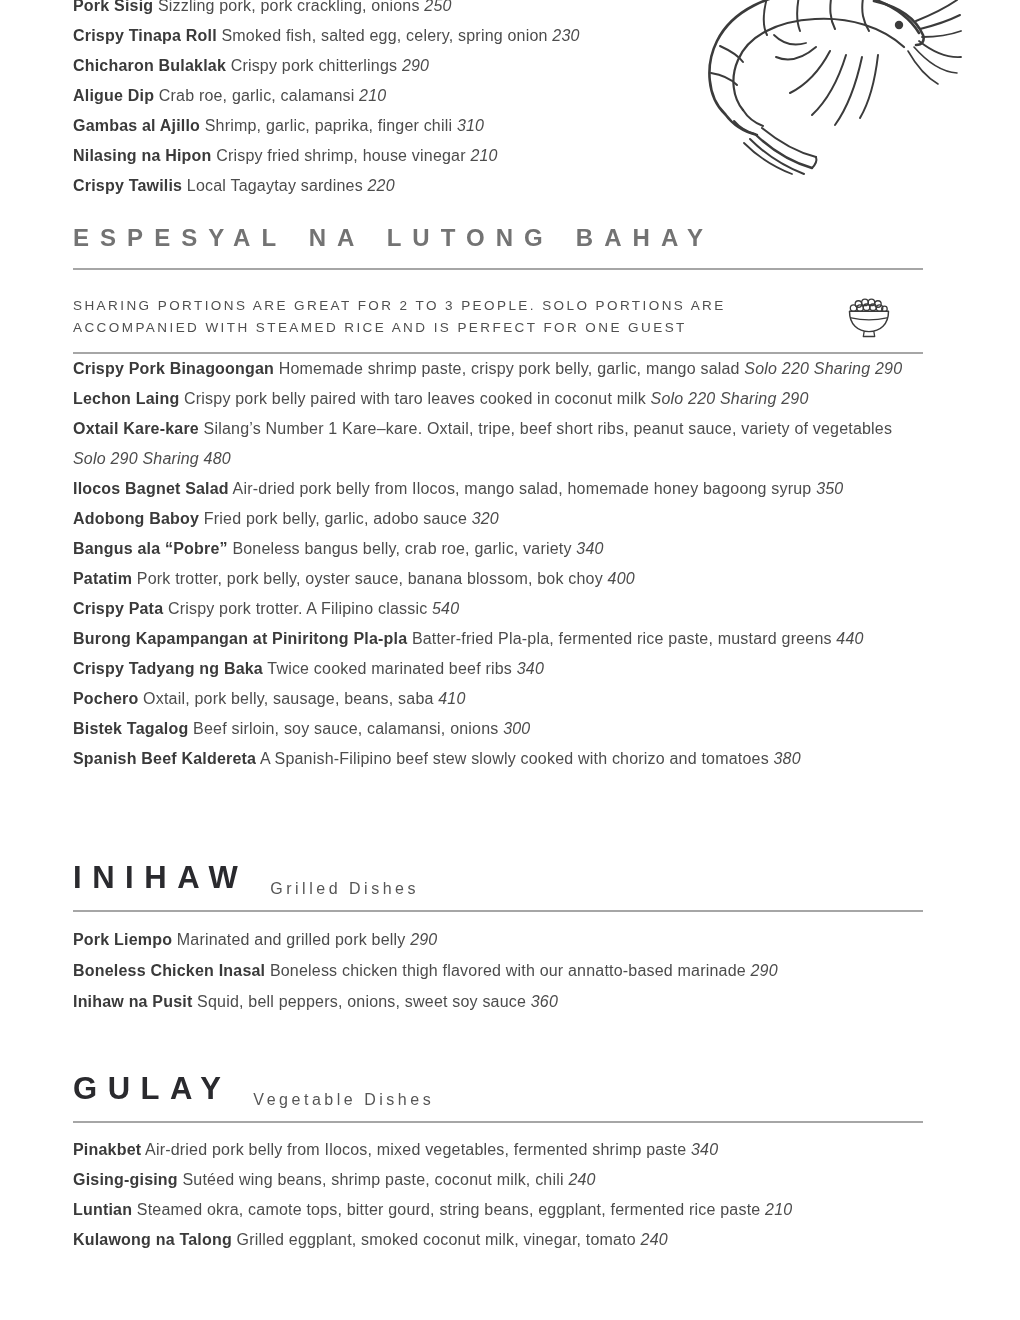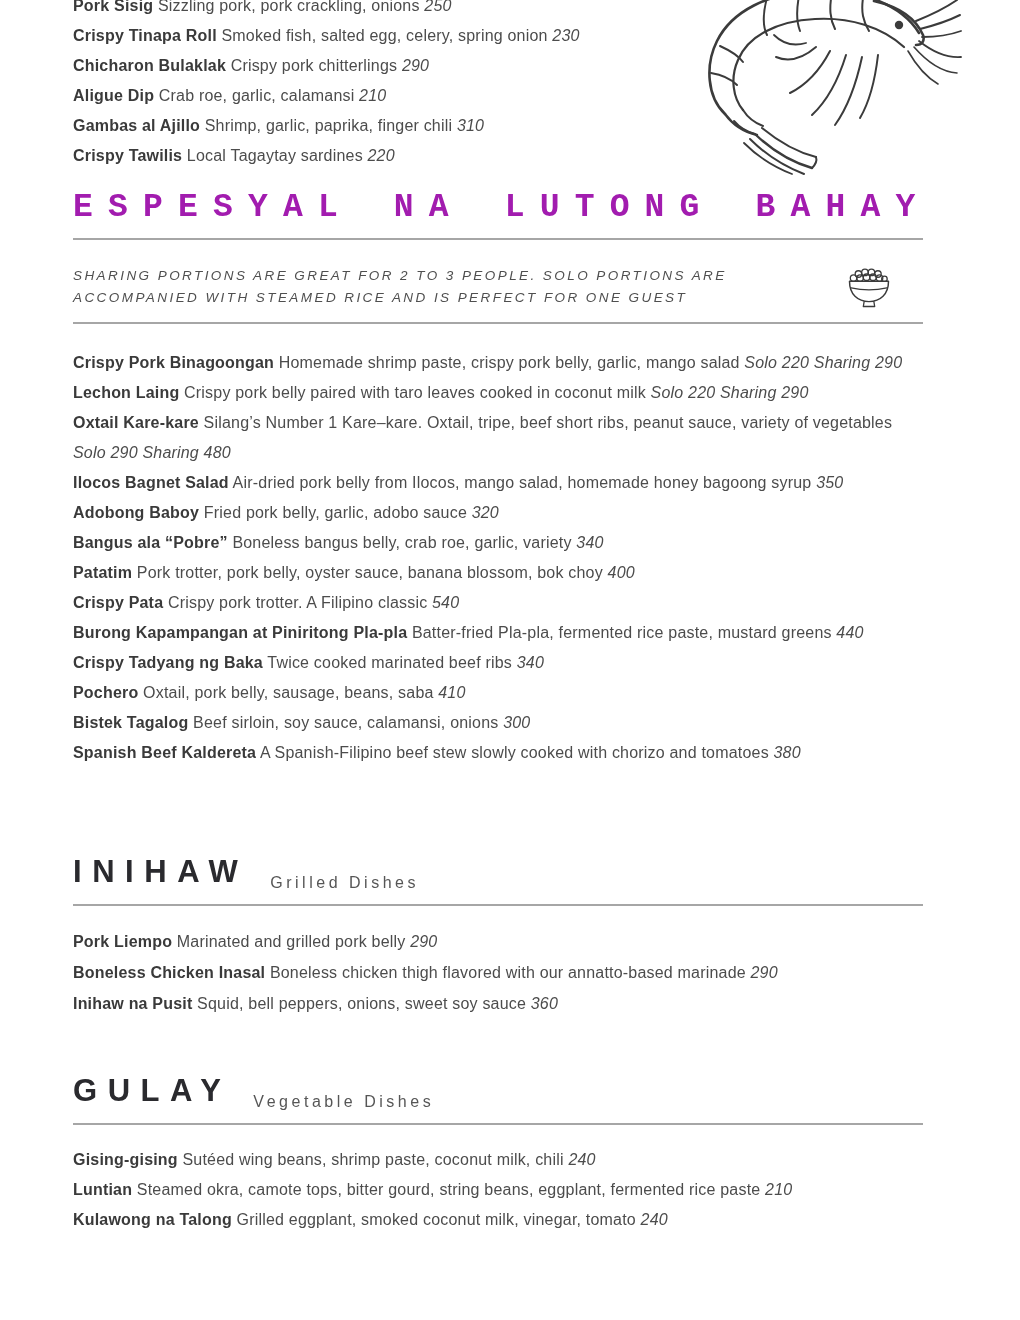--- a/index.html
+++ b/index.html
@@ -17,42 +17,42 @@
   .mi .mi-price{font-style:italic;color:#4c4c4c;}
 
   .top-list{margin-top:-9px;position:relative;z-index:2;max-width:560px;}
 
   .shrimp-wrap{position:absolute;top:-6px;left:616px;width:348px;height:192px;z-index:1;}
 
   .rule{border:none;height:2px;background:#a6a6a6;margin:0;}
 
   
   .big-title{
-    font-size:33px;font-weight:700;color:#a21caf;white-space:nowrap;
-    letter-spacing:.46em;word-spacing:.18em;line-height:40px;margin-top:17px;font-family:Liberation Mono, monospace;
+    font-size:24px;font-weight:700;color:#737373;white-space:nowrap;
+    letter-spacing:.46em;word-spacing:.18em;line-height:40px;margin-top:17px;
   }
   .rule-1{margin-top:10px;}
-  .note-row{display:flex;justify-content:space-between;align-items:center;margin-top:24px;font-style:italic;}
+  .note-row{display:flex;justify-content:space-between;align-items:center;margin-top:24px;}
   .note{
     font-size:13.5px;line-height:22px;letter-spacing:.18em;color:#4f4f4f;
   }
   .bowl-wrap{width:52px;height:46px;flex:0 0 auto;margin-right:28px;}
   .rule-2{margin-top:12px;}
-  .espesyal-list{margin-top:24px;}
+  .espesyal-list{}
 
   
   .sec-head{display:flex;align-items:flex-end;margin-top:84px;}
   .sec-head .sec-title{
     font-size:31px;font-weight:700;color:#2a2a2e;letter-spacing:.34em;line-height:40px;white-space:nowrap;
   }
   .sec-head .sec-sub{
     font-size:16px;color:#565656;letter-spacing:.22em;margin-left:22px;white-space:nowrap;
   }
   .sec-rule{margin-top:12px;}
-  .sec-list{margin-top:20px;}
+  .sec-list{margin-top:12px;}
   .sec-list .mi{line-height:31px;}
   .gulay-head{margin-top:52px;}
   .gulay-list .mi{line-height:30px;}
 
   svg .ln{fill:none;stroke:#3b3b3b;stroke-linecap:round;stroke-linejoin:round;}
 </style>
 </head>
 <body>
 
 <div class="page">
@@ -100,20 +100,21 @@
         <path class="ln" stroke-width="1.8" d="M128,158 C142,172 158,182 176,189"></path>
       </svg>
     </div>
 
     <div class="top-list">
         <div class="mi"><span class="mi-name">Pork Sisig</span><span class="mi-desc"> Sizzling pork, pork crackling, onions </span><span class="mi-price">250</span></div>
         <div class="mi"><span class="mi-name">Crispy Tinapa Roll</span><span class="mi-desc"> Smoked fish, salted egg, celery, spring onion </span><span class="mi-price">230</span></div>
         <div class="mi"><span class="mi-name">Chicharon Bulaklak</span><span class="mi-desc"> Crispy pork chitterlings </span><span class="mi-price">290</span></div>
         <div class="mi"><span class="mi-name">Aligue Dip</span><span class="mi-desc"> Crab roe, garlic, calamansi </span><span class="mi-price">210</span></div>
         <div class="mi"><span class="mi-name">Gambas al Ajillo</span><span class="mi-desc"> Shrimp, garlic, paprika, finger chili </span><span class="mi-price">310</span></div>
+        <div class="mi"><span class="mi-name">Nilasing na Hipon</span><span class="mi-desc"> Crispy fried shrimp, house vinegar </span><span class="mi-price">210</span></div>
         <div class="mi"><span class="mi-name">Crispy Tawilis</span><span class="mi-desc"> Local Tagaytay sardines </span><span class="mi-price">220</span></div>
       </div>
 
     <div class="big-title">ESPESYAL NA LUTONG BAHAY</div>
     <hr class="rule rule-1">
 
     <div class="note-row">
       <div class="note">
         <div>SHARING PORTIONS ARE GREAT FOR 2 TO 3 PEOPLE. SOLO PORTIONS ARE</div>
         <div>ACCOMPANIED WITH STEAMED RICE AND IS PERFECT FOR ONE GUEST</div>
@@ -164,19 +165,20 @@
         <div class="mi"><span class="mi-name">Boneless Chicken Inasal</span><span class="mi-desc"> Boneless chicken thigh flavored with our annatto-based marinade </span><span class="mi-price">290</span></div>
         <div class="mi"><span class="mi-name">Inihaw na Pusit</span><span class="mi-desc"> Squid, bell peppers, onions, sweet soy sauce </span><span class="mi-price">360</span></div>
       </div>
 
     <div class="sec-head gulay-head">
       <span class="sec-title">GULAY</span>
       <span class="sec-sub">Vegetable Dishes</span>
     </div>
     <hr class="rule sec-rule">
     <div class="sec-list gulay-list">
+        <div class="mi"><span class="mi-name">Pinakbet</span><span class="mi-desc"> Air-dried pork belly from Ilocos, mixed vegetables, fermented shrimp paste </span><span class="mi-price">340</span></div>
         <div class="mi"><span class="mi-name">Gising-gising</span><span class="mi-desc"> Sutéed wing beans, shrimp paste, coconut milk, chili </span><span class="mi-price">240</span></div>
         <div class="mi"><span class="mi-name">Luntian</span><span class="mi-desc"> Steamed okra, camote tops, bitter gourd, string beans, eggplant, fermented rice paste </span><span class="mi-price">210</span></div>
         <div class="mi"><span class="mi-name">Kulawong na Talong</span><span class="mi-desc"> Grilled eggplant, smoked coconut milk, vinegar, tomato </span><span class="mi-price">240</span></div>
       </div>
 
   </div>
 </div>
 
 </body></html>

